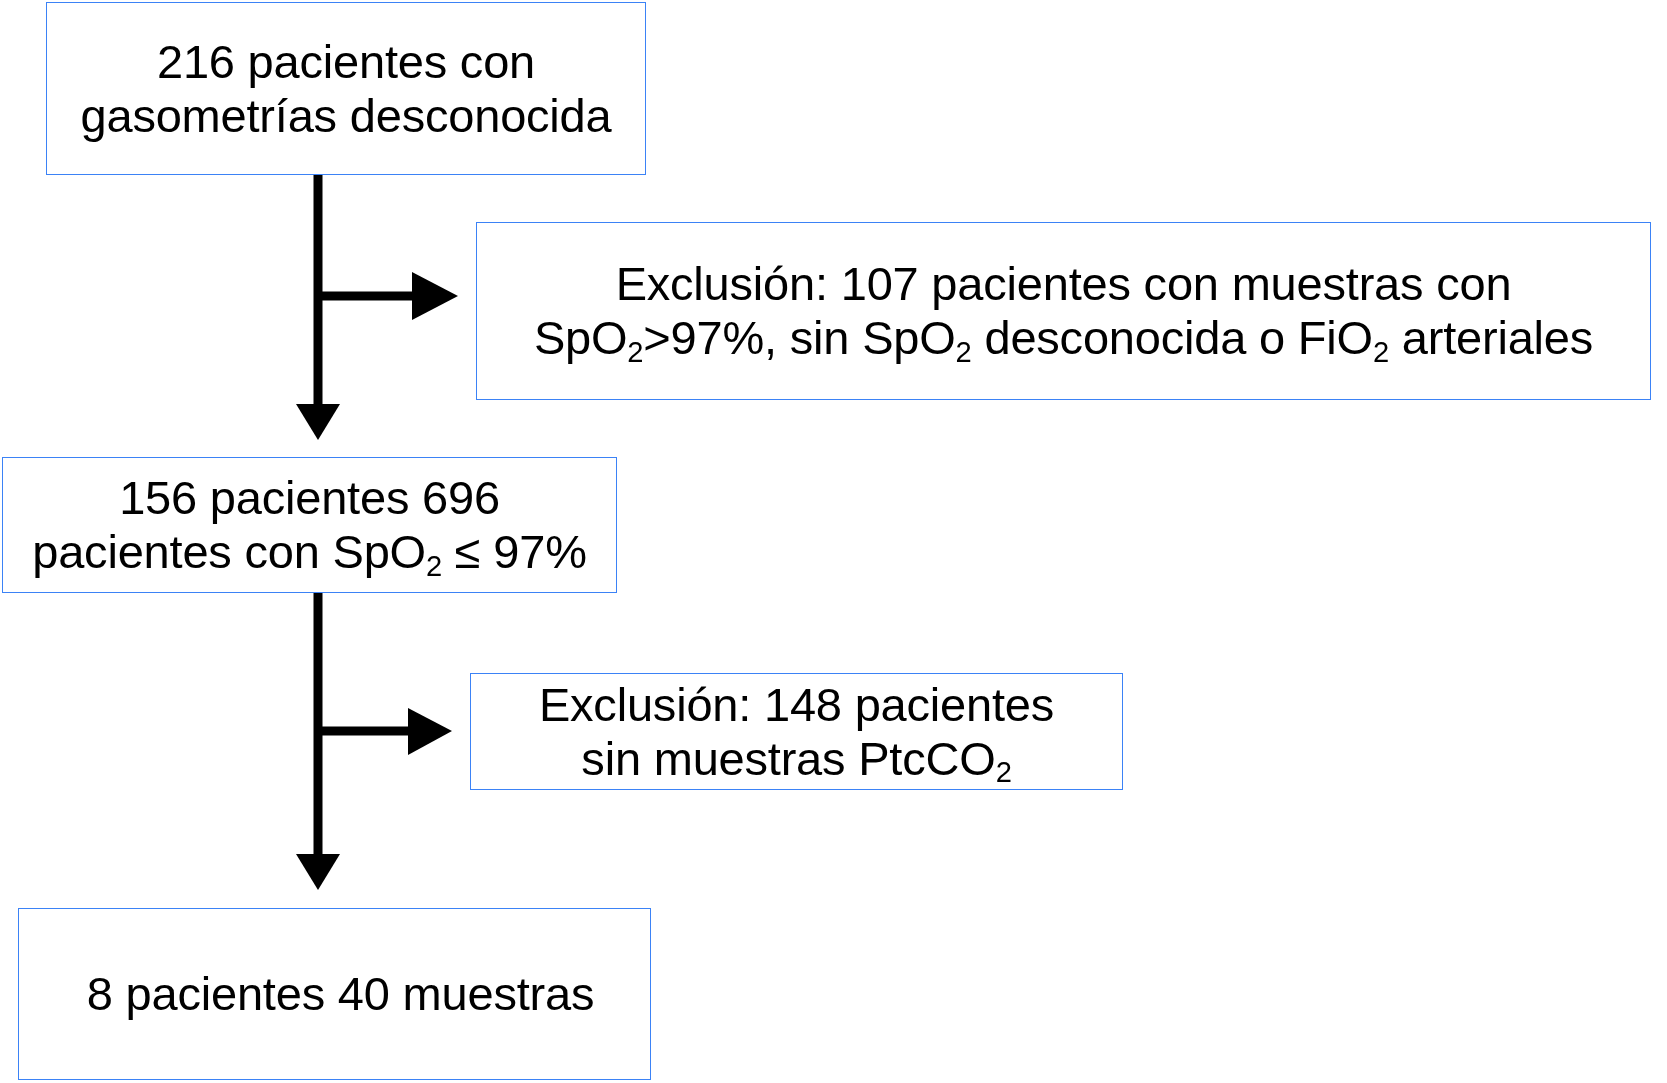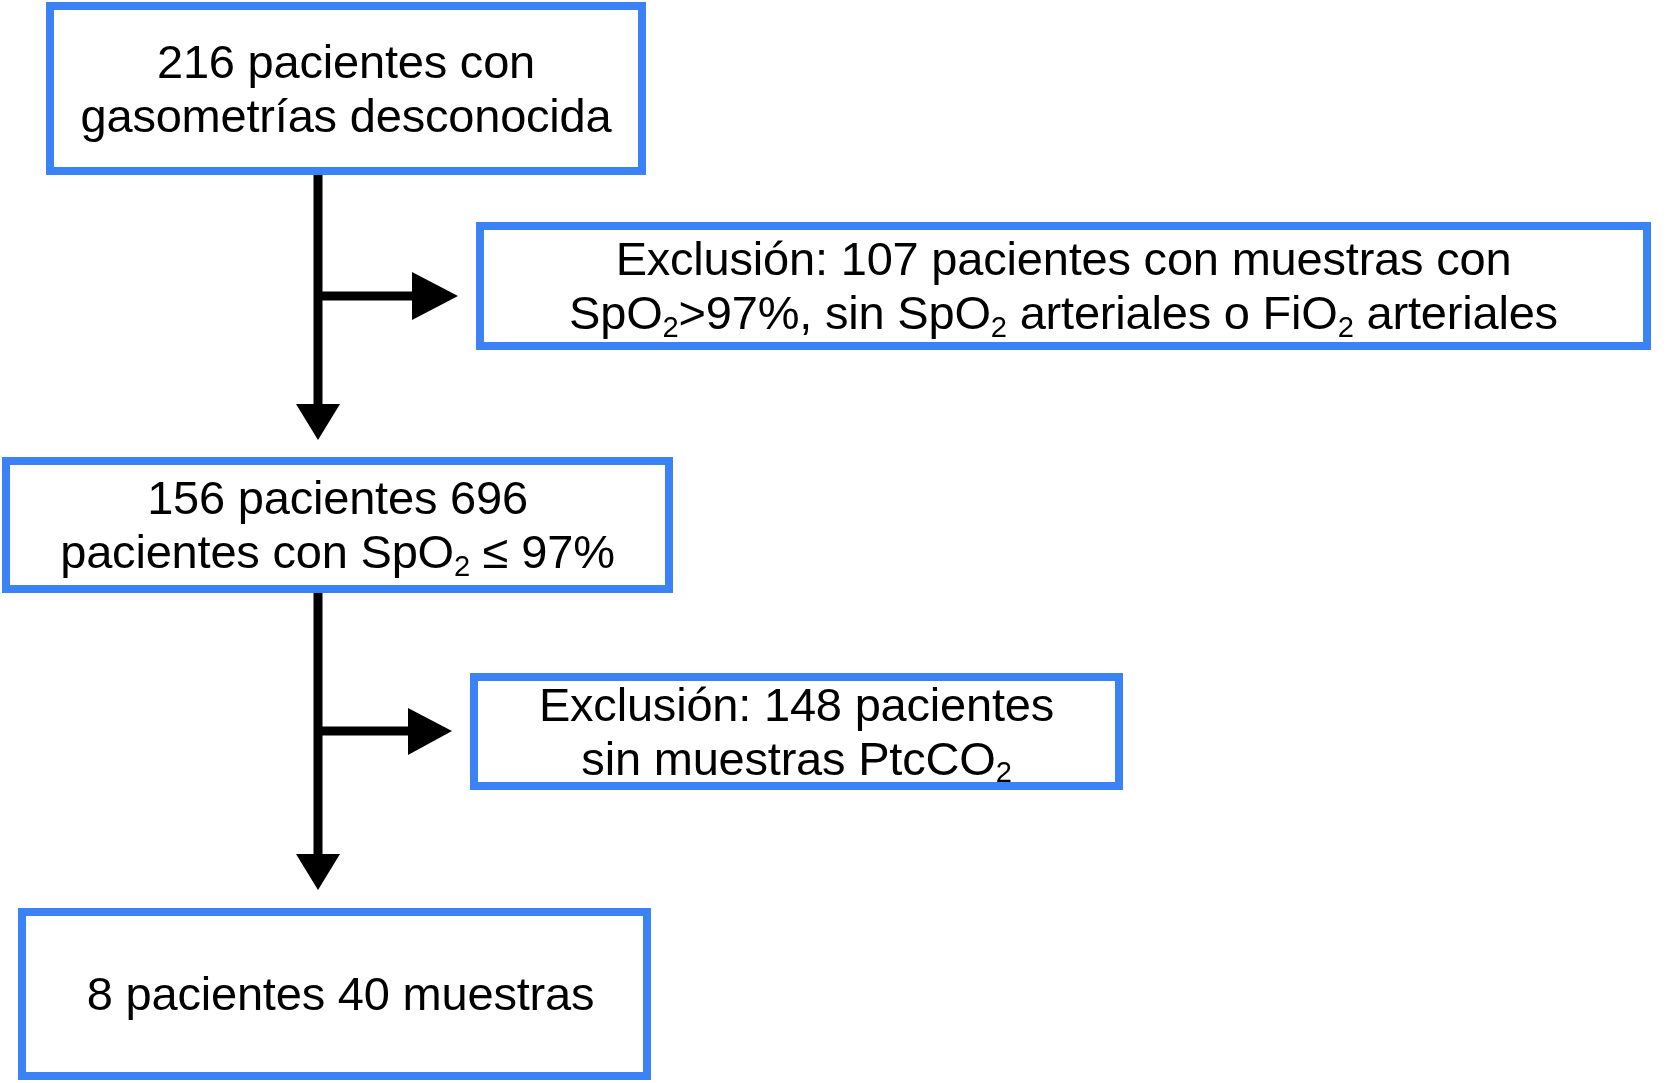--- a/index.html
+++ b/index.html
@@ -12,21 +12,21 @@
     position: relative;
     width: 1667px;
     height: 1083px;
     background: #ffffff;
     overflow: hidden;
     font-family: "Liberation Sans", sans-serif;
   }
   .node {
     position: absolute;
     box-sizing: border-box;
-    border: 8px solid #3b82f6;
+    border: 1px solid #3b82f6;
     background: #ffffff;
     display: flex;
     align-items: center;
     justify-content: center;
     text-align: center;
     color: #000000;
     z-index: 2;
   }
   .node .label {
     font-size: 47px;
@@ -41,22 +41,22 @@
   sub {
     font-size: 0.62em;
     vertical-align: baseline;
     position: relative;
     top: 0.26em;
     line-height: 0;
   }
 
   
   #node-start      { left: 46px;  top: 2px;   width: 600px; height: 173px; }
-  #node-exclusion1 { left: 476px; top: 222px; width: 1175px; height: 128px; }
-  #node-cohort     { left: 2px;   top: 457px; width: 671px;  height: 136px; }
+  #node-exclusion1 { left: 476px; top: 222px; width: 1175px; height: 178px; }
+  #node-cohort     { left: 2px;   top: 457px; width: 615px;  height: 136px; }
   #node-exclusion2 { left: 470px; top: 673px; width: 653px;  height: 117px; align-items: center; }
   #node-final      { left: 18px;  top: 908px; width: 633px;  height: 172px; padding-left: 12px; }
 
   #connectors {
     position: absolute;
     left: 0;
     top: 0;
     width: 1667px;
     height: 1083px;
     z-index: 1;
@@ -88,21 +88,21 @@
       <line x1="318" y1="731" x2="414" y2="731" stroke="#000000" stroke-width="9"></line>
       <polygon points="408,708 408,755 452,731" fill="#000000"></polygon>
     </g>
   </svg>
 
   <div class="node" id="node-start">
     <span class="label"><span class="ln">216 pacientes con</span><span class="ln">gasometrías desconocida</span></span>
   </div>
 
   <div class="node" id="node-exclusion1">
-    <span class="label"><span class="ln">Exclusión: 107 pacientes con muestras con</span><span class="ln"><span>SpO</span><sub>2</sub><span>&gt;97%, sin SpO</span><sub>2</sub><span> arteriales o FiO</span><sub>2</sub><span> arteriales</span></span></span>
+    <span class="label"><span class="ln">Exclusión: 107 pacientes con muestras con</span><span class="ln"><span>SpO</span><sub>2</sub><span>&gt;97%, sin SpO</span><sub>2</sub><span> desconocida o FiO</span><sub>2</sub><span> arteriales</span></span></span>
   </div>
 
   <div class="node" id="node-cohort">
     <span class="label"><span class="ln">156 pacientes 696</span><span class="ln"><span>pacientes con SpO</span><sub>2</sub><span> ≤ 97%</span></span></span>
   </div>
 
   <div class="node" id="node-exclusion2">
     <span class="label"><span class="ln">Exclusión: 148 pacientes</span><span class="ln"><span>sin muestras PtcCO</span><sub>2</sub></span></span>
   </div>
 

